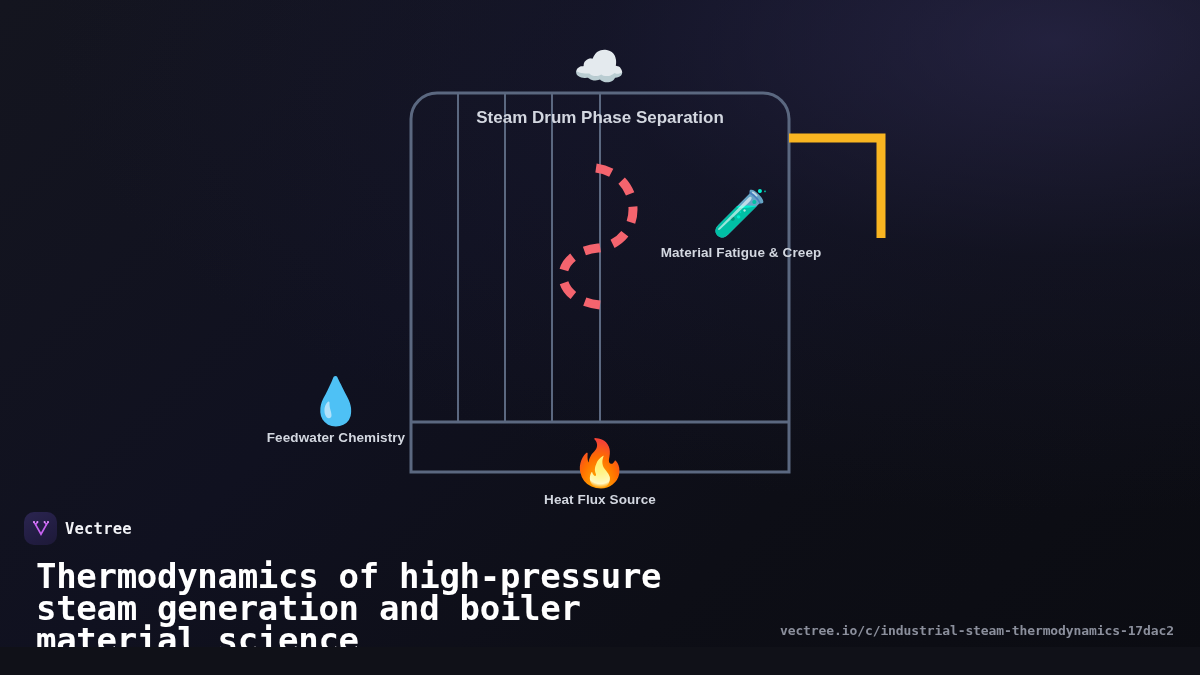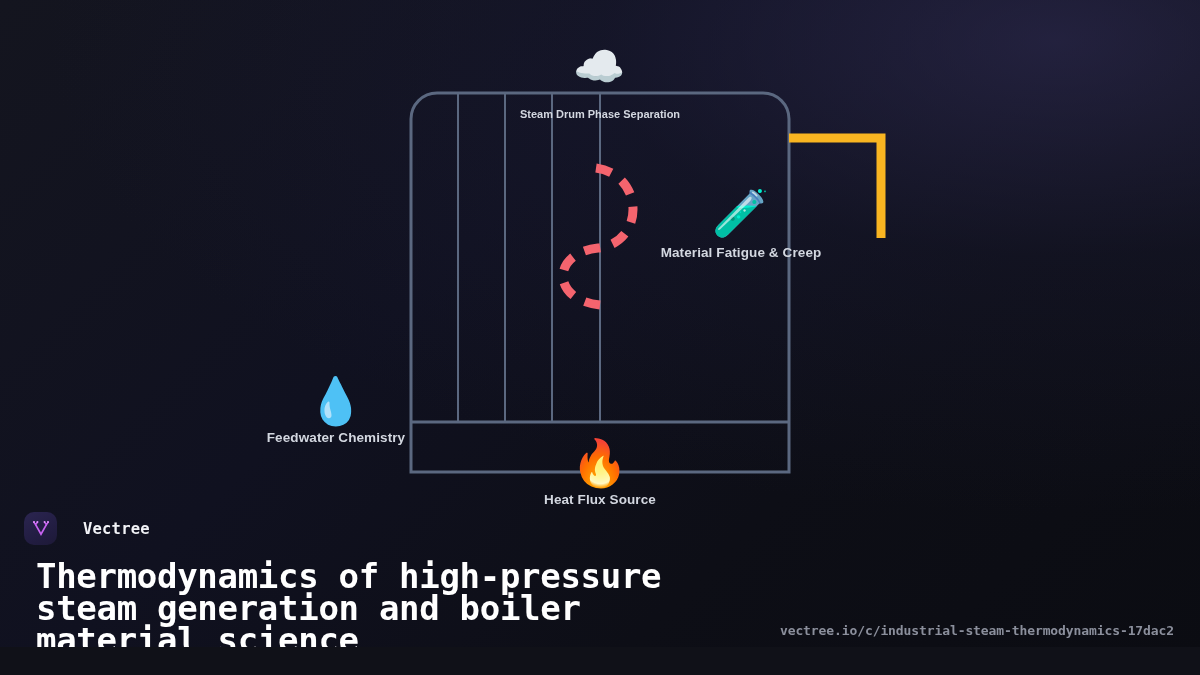--- a/index.html
+++ b/index.html
@@ -58,21 +58,21 @@
     letter-spacing: 0.1px;
   }
 
   #node-cloud      { left: 600px; top: 46px;  transform: translateX(-50%); }
   #node-cloud .glyph { font-size: 42px; }
 
   #node-drum-label {
     position: absolute;
     left: 600px; top: 108px;
     transform: translateX(-50%);
-    font-size: 11px;
+    font-size: 17px;
     font-weight: 700;
     color: #d3d7e0;
     white-space: nowrap;
   }
 
   #node-testtube   { left: 741px; top: 190px; transform: translateX(-50%); }
   #node-testtube .glyph { font-size: 46px; }
   #node-testtube .caption { margin-top: 10px; }
 
   #node-droplet    { left: 336px; top: 378px; transform: translateX(-50%); }
@@ -83,21 +83,21 @@
   #node-fire .glyph { font-size: 46px; }
   #node-fire .caption { }
 
   
   .brand {
     position: absolute;
     left: 24px;
     top: 512px;
     display: flex;
     align-items: center;
-    gap: 26px;
+    gap: 8px;
   }
   .brand-logo {
     width: 33px;
     height: 33px;
     border-radius: 10px;
     background: linear-gradient(150deg, #2b2550 0%, #221d42 60%, #1d1937 100%);
     display: flex;
     align-items: center;
     justify-content: center;
     flex: none;

